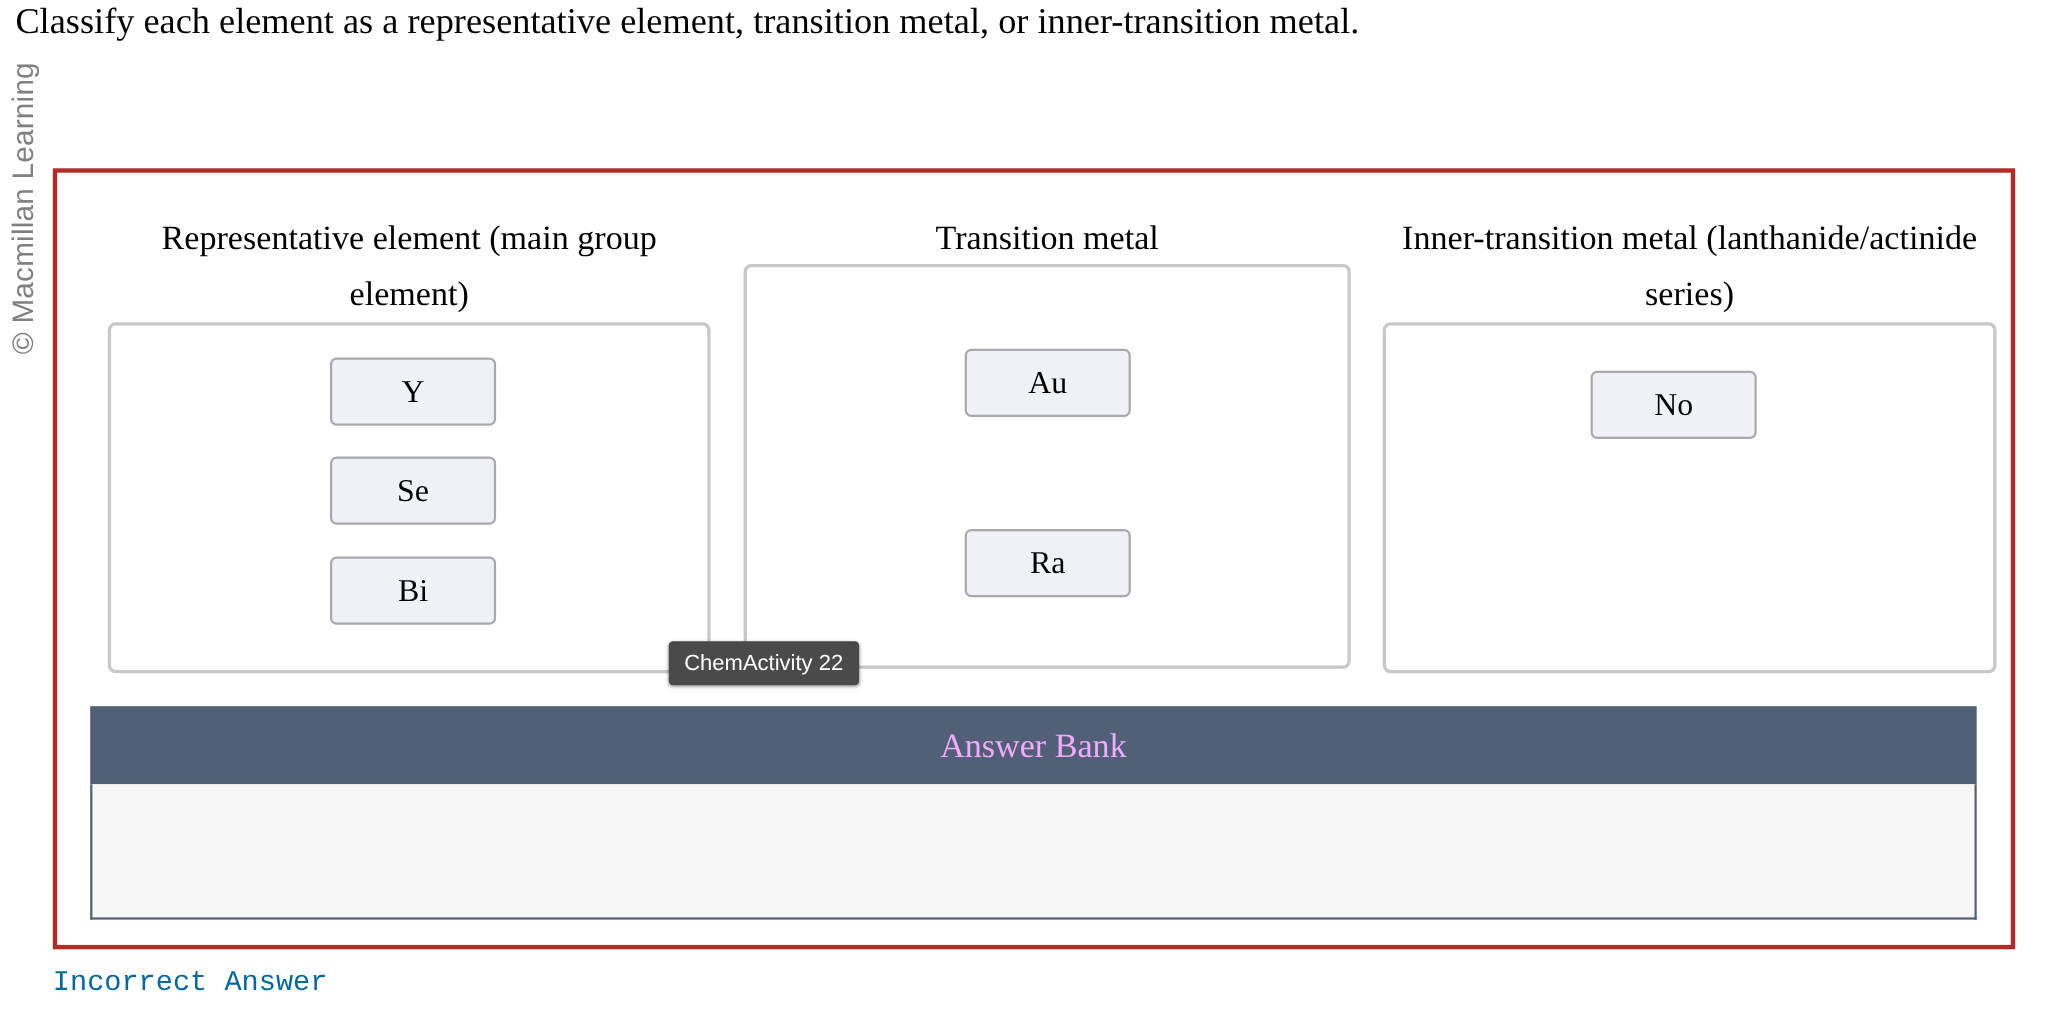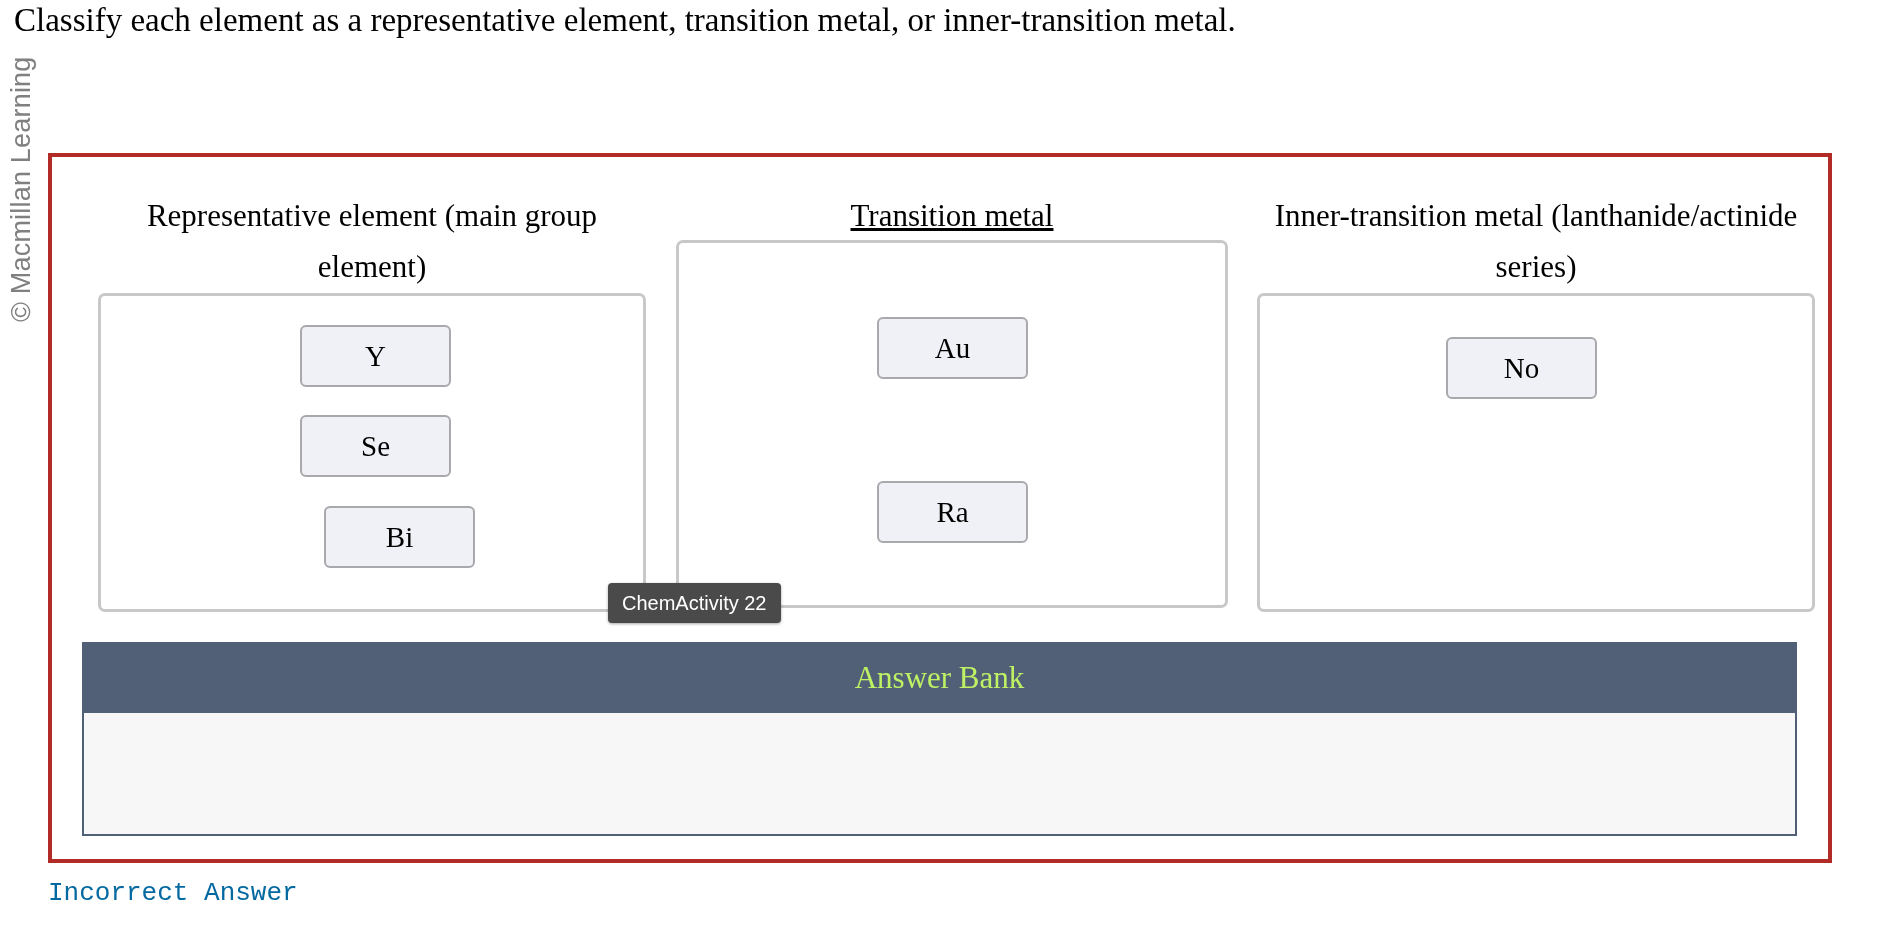--- a/index.html
+++ b/index.html
@@ -83,21 +83,21 @@
     background: #ffffff;
   }
 
   
   #cat-rep        { left: 98px;  top: 190px; width: 548px; height: 422px; }
   #cat-rep .cat-title { top: 0px; }
   #cat-rep .dropzone  { left: 0px; top: 103px; width: 548px; height: 319px; }
 
   
   #cat-trans      { left: 676px; top: 190px; width: 552px; height: 418px; }
-  #cat-trans .cat-title { top: 0px; text-decoration: underline; }
+  #cat-trans .cat-title { top: 0px; }
   #cat-trans .dropzone  { left: 0px; top: 50px; width: 552px; height: 368px; }
 
   
   #cat-inner      { left: 1257px; top: 190px; width: 558px; height: 422px; padding-left: 40px; }
   #cat-inner .cat-title { top: 0px; }
   #cat-inner .dropzone  { left: 0px; top: 103px; width: 558px; height: 319px; }
 
   
   .tile {
     position: absolute;
@@ -110,21 +110,21 @@
     font-size: 29px;
     line-height: 58px;
     text-align: center;
     color: #000;
     cursor: move;
   }
 
   
   #tile-y  { left: 199px; top: 29px; }
   #tile-se { left: 199px; top: 119px; }
-  #tile-br { left: 199px; top: 210px; margin-left: 24px; }
+  #tile-br { left: 199px; top: 210px; }
 
   
   #tile-au { left: 198px; top: 74px; }
   #tile-ra { left: 198px; top: 238px; }
 
   
   #tile-no { left: 186px; top: 41px; }
   #tile-eu { left: 186px; top: 178px; }
 
   
@@ -149,21 +149,21 @@
   #answer-bank {
     position: absolute;
     left: 82px;
     top: 642px;
     width: 1715px;
     box-sizing: border-box;
   }
   #answer-bank-header {
     height: 71px;
     background: #526077;
-    color: #bef264;
+    color: #f0abfc;
     font-size: 31px;
     line-height: 71px;
     text-align: center;
   }
   #answer-bank-body {
     height: 123px;
     background: #f7f7f8;
     border: 2px solid #526077;
     border-top: none;
     box-sizing: border-box;

